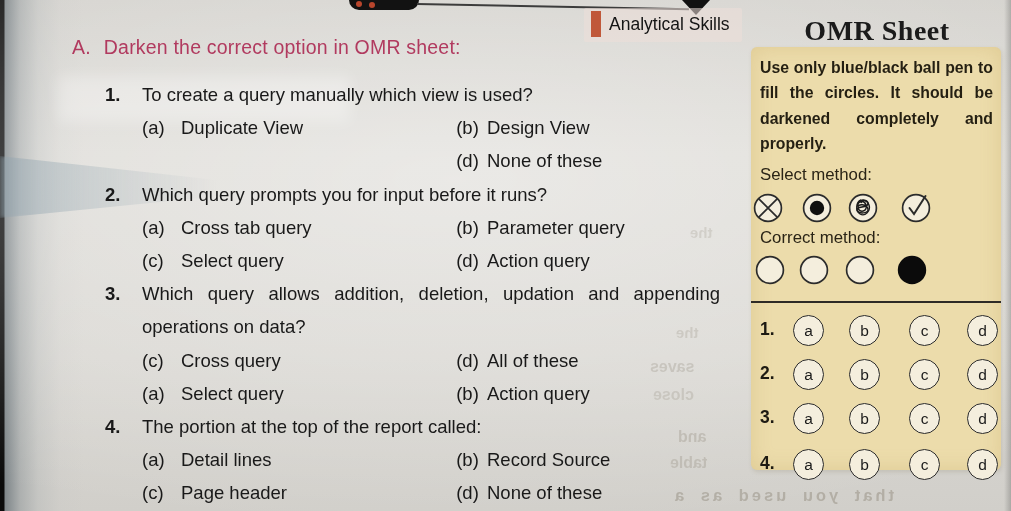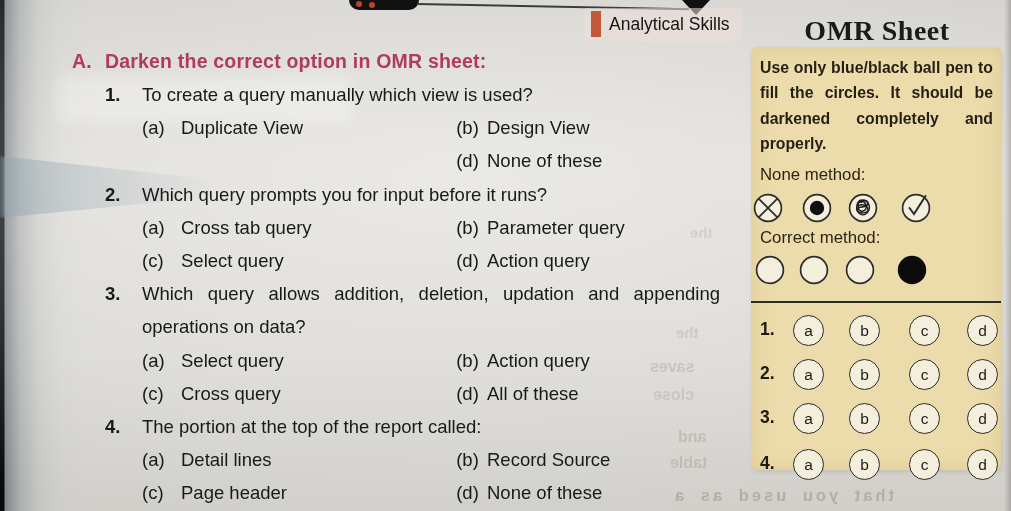--- a/index.html
+++ b/index.html
@@ -21,21 +21,21 @@
     background:rgba(255,255,255,.3); filter:blur(7px); }
   
   .fig-blob { position:absolute; left:349px; top:0; width:70px; height:10px; background:#121212; border-radius:0 0 10px 10px; }
   .fig-dot { position:absolute; width:6px; height:6px; border-radius:50%; background:#b8452c; }
   .fig-line { position:absolute; left:417px; top:3px; width:272px; height:1.8px; background:#3c3c3c;
     transform:rotate(1.1deg); transform-origin:left center; }
   .fig-arrow { position:absolute; left:682px; top:0; width:0; height:0;
     border-left:14px solid transparent; border-right:14px solid transparent; border-top:15px solid #111; }
 
   
-  .section-heading { position:absolute; left:72px; top:50px; font-weight:bold; font-size:19.5px;
+  .section-heading { position:absolute; left:72px; top:36px; font-weight:normal; font-size:19.5px;
     color:var(--heading,#b13a5f); letter-spacing:.2px; }
   .sec-label { margin-right:13px; }
 
   
   .skills-tag { position:absolute; left:584px; top:8px; display:flex; align-items:center;
     padding:3px 12px 5px 7px; background:rgba(236,223,217,.55); border-radius:2px; }
   .skills-bar { width:10px; height:26px; background:var(--accent,#c0583a); margin-right:8px; }
   .skills-label { font-size:17.5px; color:#141414; }
 
   
@@ -121,28 +121,28 @@
         <div class="opt-row r2">
           <span class="opt colA"><span class="opt-letter">(c)</span><span class="opt-text">Select query</span></span>
           <span class="opt colB"><span class="opt-letter">(d)</span><span class="opt-text">Action query</span></span>
         </div>
       </div>
       <div class="question">
         <div class="q-line">
           <span class="q-num">3.</span>
           <div class="q-text">Which query allows addition, deletion, updation and appending operations on data?</div>
         </div>
+        <div class="opt-row r2">
+          <span class="opt colA"><span class="opt-letter">(c)</span><span class="opt-text">Cross query</span></span>
+          <span class="opt colB"><span class="opt-letter">(d)</span><span class="opt-text">All of these</span></span>
+        </div>
         <div class="opt-row r1">
           <span class="opt colA"><span class="opt-letter">(a)</span><span class="opt-text">Select query</span></span>
           <span class="opt colB"><span class="opt-letter">(b)</span><span class="opt-text">Action query</span></span>
         </div>
-        <div class="opt-row r2">
-          <span class="opt colA"><span class="opt-letter">(c)</span><span class="opt-text">Cross query</span></span>
-          <span class="opt colB"><span class="opt-letter">(d)</span><span class="opt-text">All of these</span></span>
-        </div>
       </div>
       <div class="question">
         <div class="q-line">
           <span class="q-num">4.</span>
           <div class="q-text">The portion at the top of the report called:</div>
         </div>
         <div class="opt-row r1">
           <span class="opt colA"><span class="opt-letter">(a)</span><span class="opt-text">Detail lines</span></span>
           <span class="opt colB"><span class="opt-letter">(b)</span><span class="opt-text">Record Source</span></span>
         </div>
@@ -150,21 +150,21 @@
           <span class="opt colA"><span class="opt-letter">(c)</span><span class="opt-text">Page header</span></span>
           <span class="opt colB"><span class="opt-letter">(d)</span><span class="opt-text">None of these</span></span>
         </div>
       </div>
     </div>
 
   <div class="omr-title">OMR Sheet</div>
 
   <div class="omr-panel">
     <div class="instructions">Use only blue/black ball pen to fill the circles. It should be darkened completely and properly.</div>
-    <div class="method-label wrong-label">None method:</div>
+    <div class="method-label wrong-label">Select method:</div>
     <div id="wrong-ex">
         <span class="bubble-ex" style="left: 2px; top: 146px;"><svg width="30" height="30" viewBox="0 0 30 30" style="overflow:visible">
             <circle cx="15" cy="15" r="13.4" fill="#f4eedd" stroke="#2b2b2b" stroke-width="1.7"></circle>
             <path d="M5.6 5.6 L24.4 24.4 M24.4 5.6 L5.6 24.4" stroke="#2b2b2b" stroke-width="1.7" fill="none"></path>
           </svg></span>
         <span class="bubble-ex" style="left: 51px; top: 146px;"><svg width="30" height="30" viewBox="0 0 30 30" style="overflow:visible">
             <circle cx="15" cy="15" r="13.4" fill="#f4eedd" stroke="#2b2b2b" stroke-width="1.7"></circle>
             <circle cx="15" cy="15" r="7.2" fill="#101010"></circle>
           </svg></span>
         <span class="bubble-ex" style="left: 97px; top: 146px;"><svg width="30" height="30" viewBox="0 0 30 30" style="overflow:visible">

